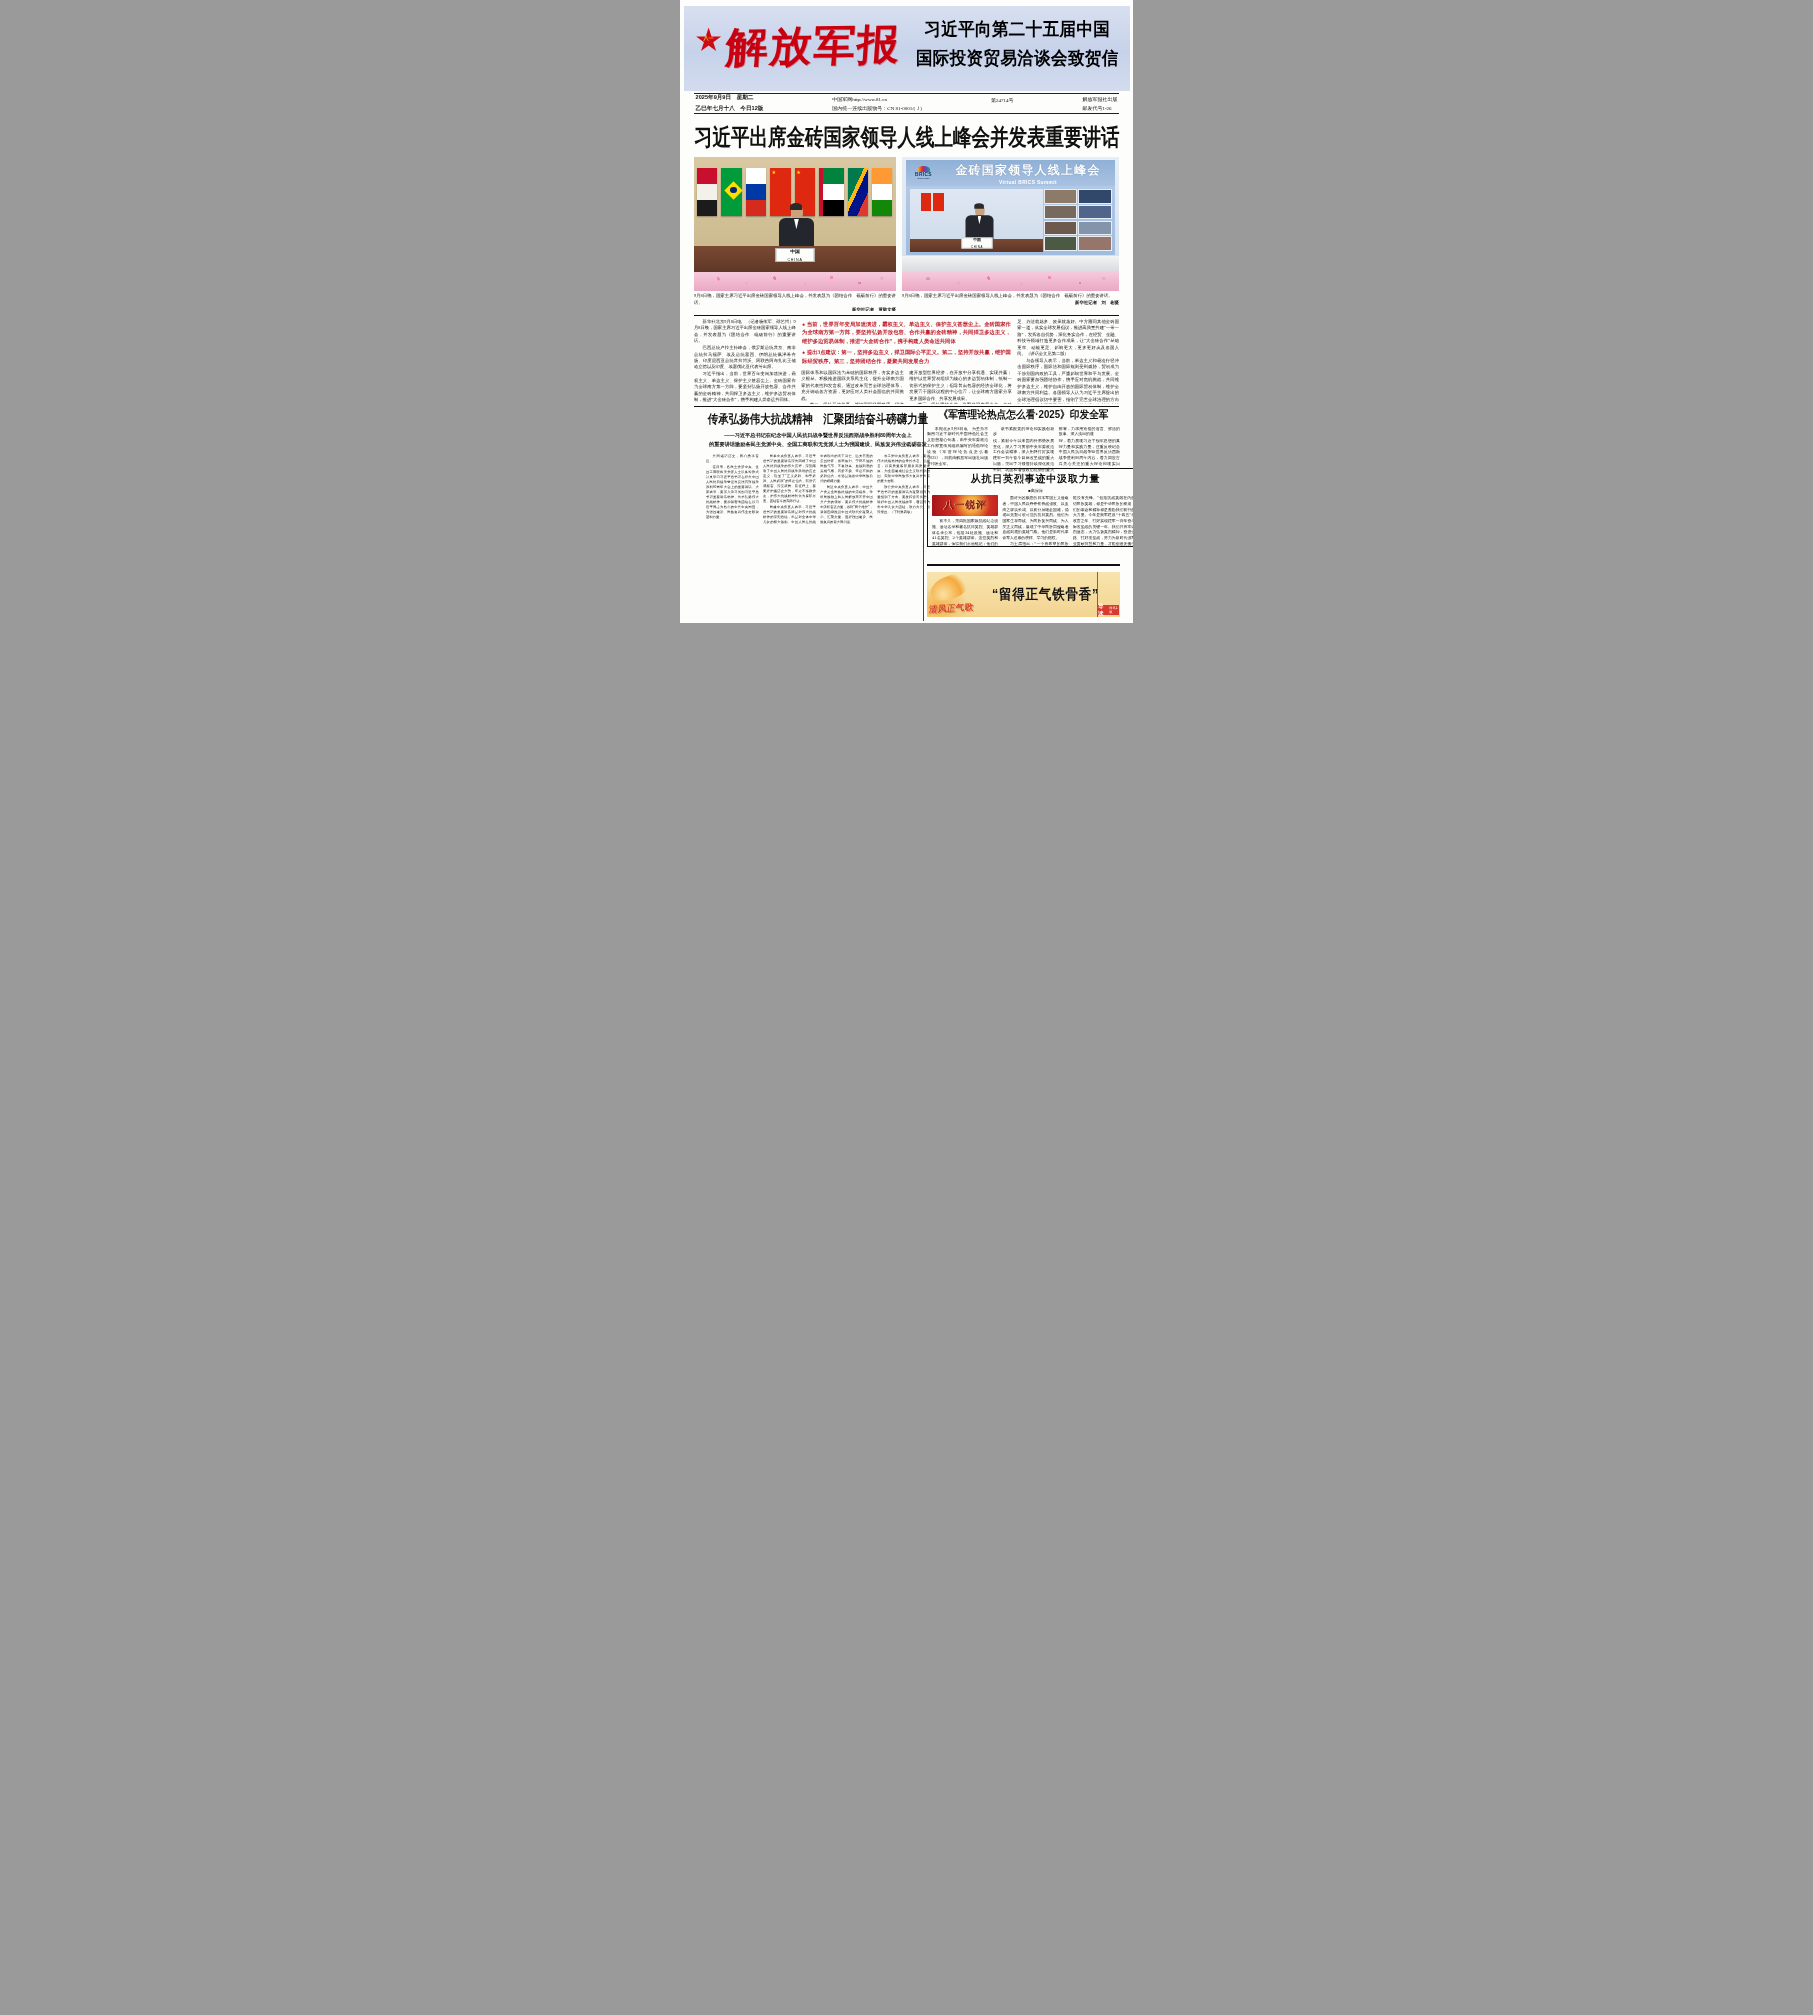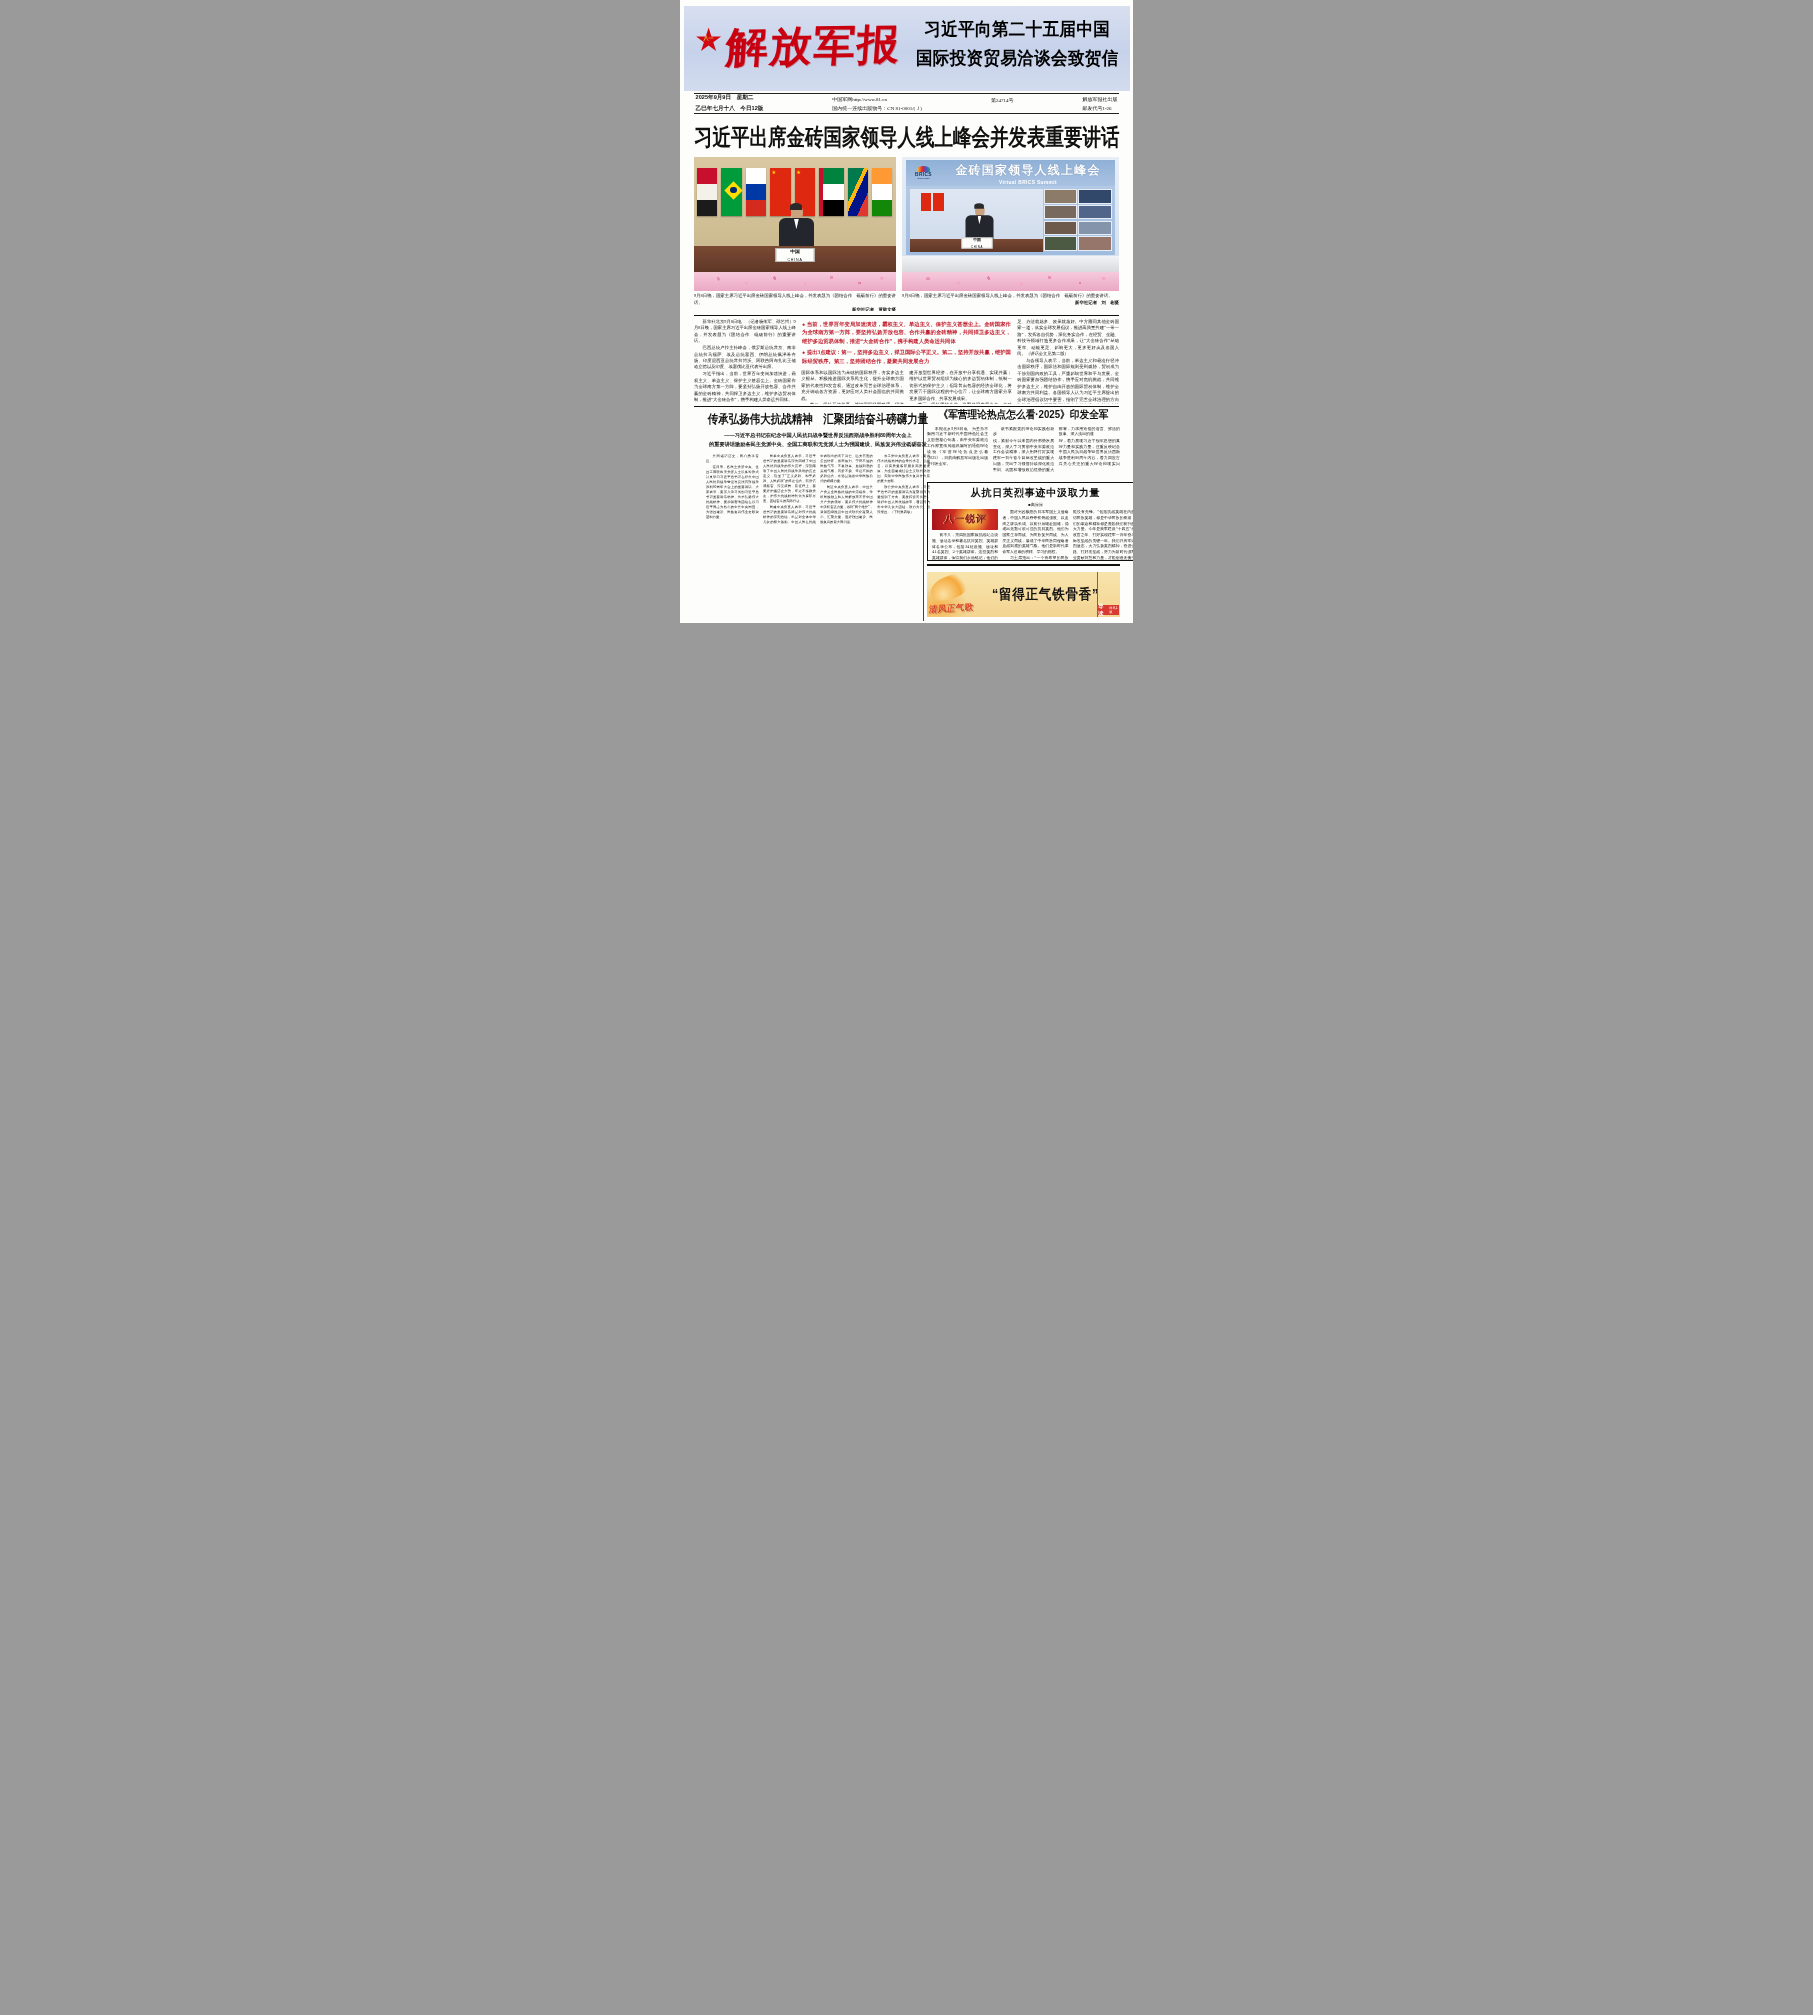--- a/index.html
+++ b/index.html
@@ -119,21 +119,21 @@
              line-height:1.75;text-align:center;}
   .unity-body{margin-top:4.8px;height:150px;column-count:4;column-gap:4.4px;font-size:3.3px;line-height:1.52;
               text-align:justify;overflow:hidden;}
   
   .theory{left:247px;top:408px;width:193px;}
   .theory-headline{font-family:"Liberation Sans",sans-serif;font-weight:900;font-size:9.7px;text-align:center;
                    white-space:nowrap;transform:scaleY(1.1);transform-origin:top;}
   .theory-body{margin-top:5.6px;height:52px;column-count:3;column-gap:4.8px;font-size:3.9px;line-height:1.5;
                text-align:justify;overflow:hidden;}
   
-  .heroes{left:247px;top:482px;width:217px;height:79px;border:0.8px solid #111;box-sizing:border-box;
+  .heroes{left:247px;top:468px;width:217px;height:79px;border:0.8px solid #111;box-sizing:border-box;
           padding:3.2px 4px 2.4px 4px;overflow:hidden;}
   .heroes-headline{font-family:"Liberation Sans",sans-serif;font-weight:900;font-size:10px;text-align:center;
                    letter-spacing:0.8px;}
   .heroes-byline{text-align:center;font-size:4px;margin:1.6px 0 2.4px 0;font-family:"Liberation Sans",sans-serif;}
   .heroes-cols{display:flex;gap:4.4px;height:52px;overflow:hidden;}
   .hcol{width:33.33%;font-size:3.8px;line-height:1.5;text-align:justify;font-family:"DejaVu Serif",serif;}
   .bayi{height:21px;margin-bottom:2px;border-radius:0.8px;position:relative;overflow:hidden;
         background:radial-gradient(circle at 60% 45%,#ffdf7e 0%,#f3a93c 18%,#d03024 45%,#a31118 100%);
         display:flex;align-items:center;justify-content:center;}
   .bayi span{font-family:"Liberation Sans",sans-serif;font-weight:900;font-size:9.7px;color:#8d0f0f;

